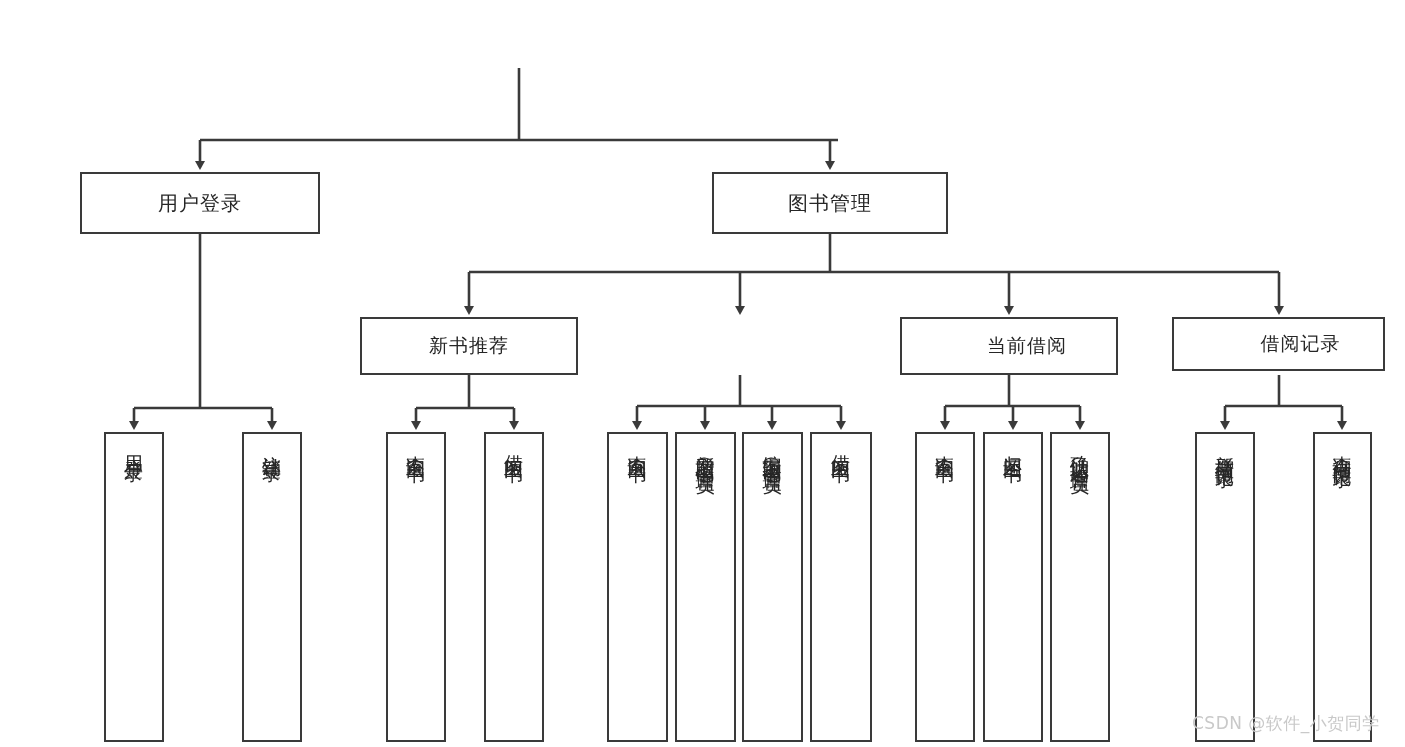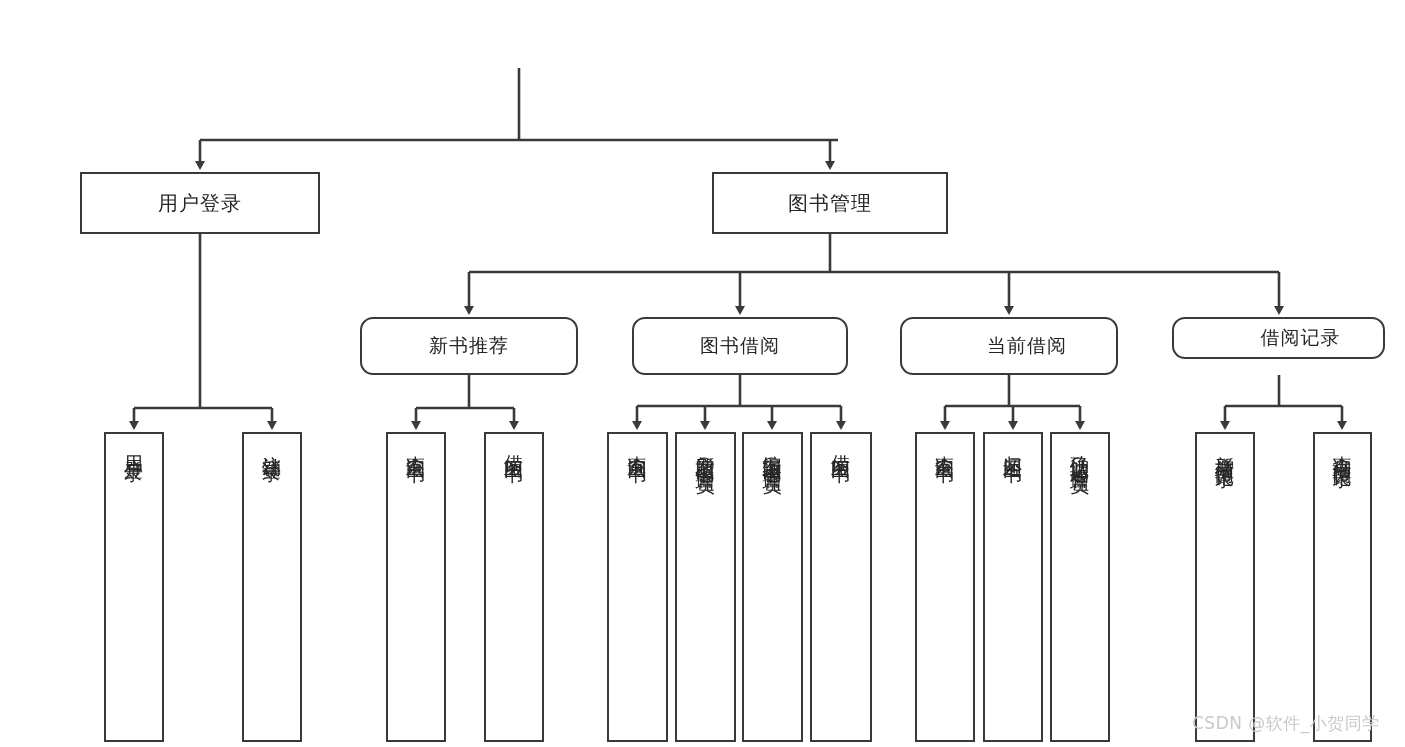--- a/index.html
+++ b/index.html
@@ -35,21 +35,20 @@
     color: #262626;
   }
   .node.root {
     font-size: 21px;
   }
   .node.lvl1 {
     font-size: 20px;
   }
   .node.lvl2 {
     font-size: 19px;
-    border-radius: 13px;
   }
   .node.leaf {
     align-items: flex-start;
     padding-top: 6px;
     font-size: 19px;
   }
   .vtext {
     writing-mode: vertical-rl;
     text-orientation: upright;
     letter-spacing: 3px;
@@ -131,27 +130,24 @@
   <div class="node lvl1" style="left:80px; top:172px; width:240px; height:62px;">
     <span class="htext">用户登录</span>
   </div>
   <div class="node lvl1" style="left:712px; top:172px; width:236px; height:62px;">
     <span class="htext">图书管理</span>
   </div>
 
   <div class="node lvl2" style="left:360px; top:317px; width:218px; height:58px;">
     <span class="htext">新书推荐</span>
   </div>
-  <div class="node lvl2" style="left:632px; top:317px; width:216px; height:58px;">
-    <span class="htext">图书借阅</span>
-  </div>
   <div class="node lvl2" style="left:900px; top:317px; width:218px; height:58px;padding-left:36px;">
     <span class="htext">当前借阅</span>
   </div>
-  <div class="node lvl2" style="left:1172px; top:317px; width:213px; height:42px;padding-left:44px;">
+  <div class="node lvl2" style="left:1172px; top:317px; width:213px; height:54px;padding-left:44px;">
     <span class="htext">借阅记录</span>
   </div>
 
   <div class="node leaf" style="left:104px; top:432px; width:60px; height:310px;">
     <span class="vtext">用户登录</span>
   </div>
   <div class="node leaf" style="left:242px; top:432px; width:60px; height:310px;">
     <span class="vtext">注销登录</span>
   </div>
 

